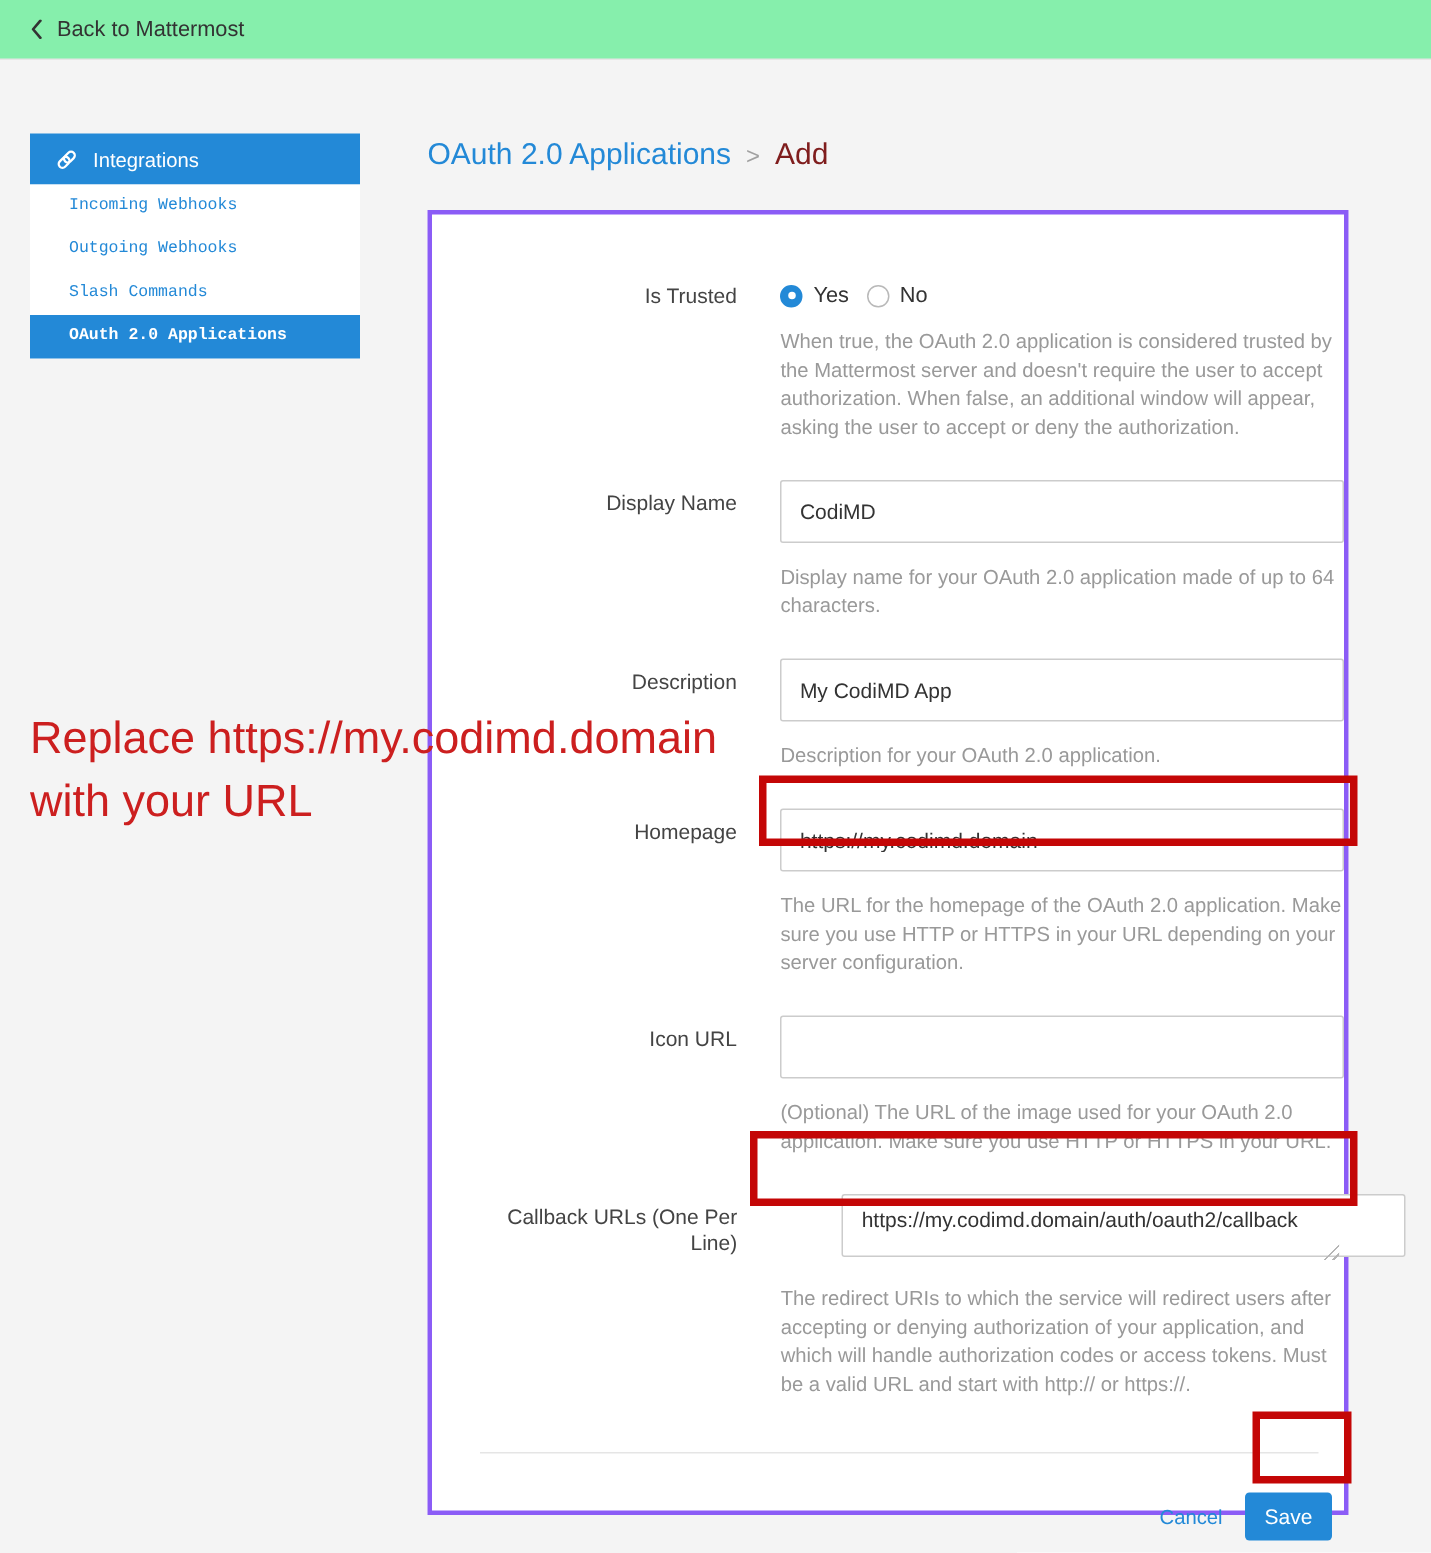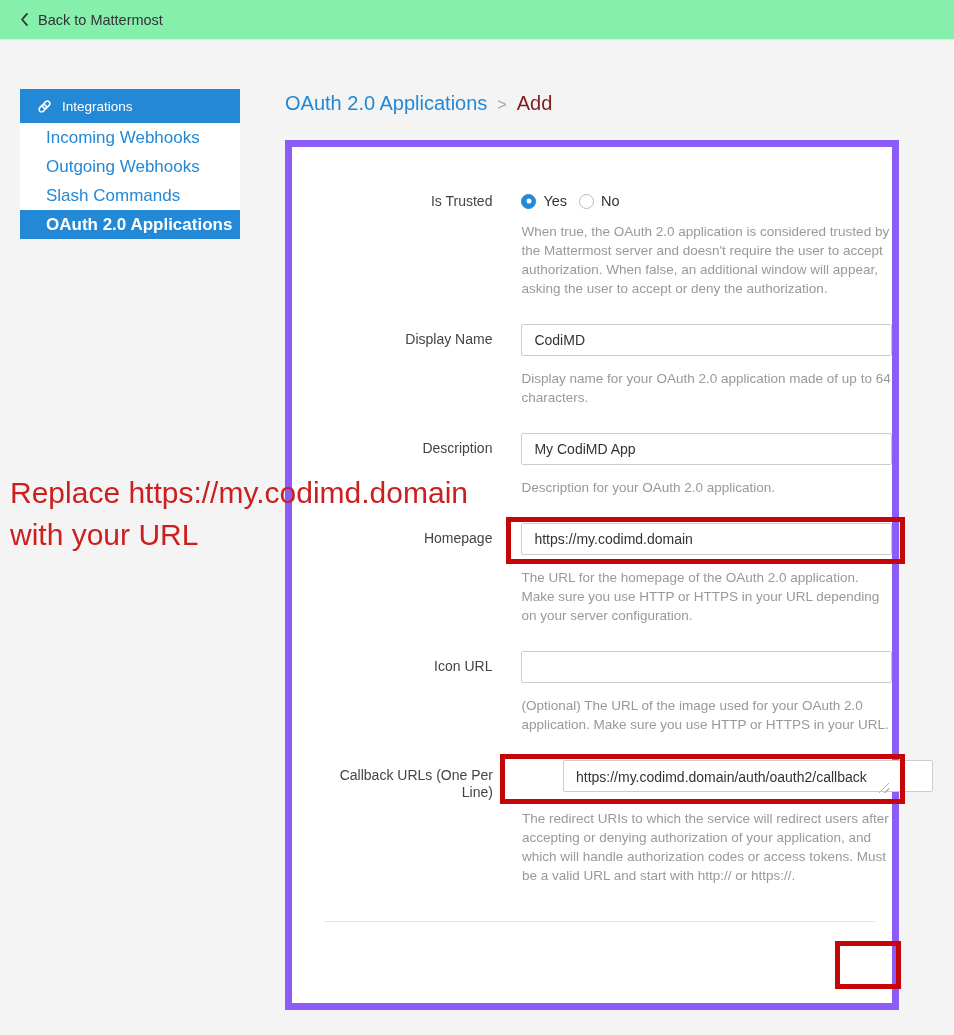--- a/index.html
+++ b/index.html
@@ -20,44 +20,44 @@
   .back-link { display:flex; align-items:center; gap:9px; color:#333; font-size:14.5px; font-weight:500; cursor:pointer; text-decoration:none; }
   
   .sidebar { position:absolute; left:20px; top:89px; width:220px; }
   .sb-header {
     background:#2389d7; color:#fff; height:34px; display:flex; align-items:center;
     gap:10px; padding-left:17px; font-size:13.5px;
   }
   .sb-items { background:#ffffff; }
   .sb-item {
     display:block; height:29px; line-height:29px; padding-left:26px;
-    color:#2389d7; font-size:17px; text-decoration:none; cursor:pointer;
+    color:#2389d7; font-size:11px; text-decoration:none; cursor:pointer;font-family:Liberation Mono, monospace;
   }
   .sb-item.active { background:#2389d7; color:#ffffff; font-weight:700; }
   
   .breadcrumb { position:absolute; left:285px; top:92px; font-size:20px; display:flex; align-items:center; gap:10px; }
   .bc-parent { color:#2389d7; text-decoration:none; cursor:pointer; }
   .bc-sep { color:#a0a0a0; font-size:16px; padding-top:2px; }
   .bc-current { color:#7f1d1d; }
   
   .card {
     position:absolute; left:285px; top:140px; width:614px; height:870px;
-    background:#ffffff; border:7px solid #8b5cf6; padding-top:44px;
+    background:#ffffff; border:3px solid #8b5cf6; padding-top:44px;
   }
   .row { display:flex; margin-bottom:26px; }
   .lbl {
     width:234px; padding-right:29px; text-align:right;
     font-size:14px; color:#444; padding-top:7px; line-height:17px;
   }
   .row.radios .lbl { padding-top:2px; }
   .lbl.narrow { padding-left:35px; }
   .ctl { width:379px; }
   .help { margin-top:13px; font-size:13.5px; line-height:19px; color:#999; }
   input[type=text], textarea {
-    width:100%; height:32px; border:1px solid #cccccc; border-radius:2px;
+    width:100%; height:42px; border:1px solid #cccccc; border-radius:2px;
     padding:0 12px; font-size:14px; color:#333;
     font-family:"Liberation Sans", sans-serif; background:#fff; outline:none;
   }
   textarea { resize:none; padding:7px 12px; line-height:18px; overflow:hidden; white-space:nowrap;margin-left:41px; }
   .ta-wrap { position:relative; }
   .resize-grip {
     position:absolute; right:3px; bottom:3px; width:11px; height:11px;
     background:repeating-linear-gradient(135deg,#b5b5b5 0 1px,transparent 1px 4px);
     clip-path:polygon(100% 0,100% 100%,0 100%);
     cursor:nwse-resize;
@@ -78,21 +78,21 @@
     gap:15px; padding-right:8px;
   }
   .cancel-link { color:#2389d7; font-size:13.5px; text-decoration:none; cursor:pointer; }
   .save-btn {
     background:#2389d7; color:#fff; border:none; border-radius:3px;
     font-size:14px; padding:8px 13px; cursor:pointer;
     font-family:"Liberation Sans", sans-serif;
   }
   
   .annotation-text {
-    position:absolute; left:10px; top:472px; color:#cc1f1f;
+    position:absolute; left:20px; top:472px; color:#cc1f1f;
     font-size:30px; line-height:42px; pointer-events:none;
   }
   .redbox { position:absolute; border:5px solid #c40606; pointer-events:none; }
   .redbox.homepage { left:506px; top:517px; width:399px; height:47px; }
   .redbox.callback { left:500px; top:754px; width:405px; height:50px; }
   .redbox.save     { left:835px; top:941px; width:66px;  height:48px; }
   .icon { display:inline-flex; align-items:center; }
 </style>
 </head>
 <body>
@@ -191,20 +191,24 @@
       <div class="ta-wrap">
         <textarea style="">https://my.codimd.domain/auth/oauth2/callback</textarea>
         <span class="resize-grip"></span>
       </div>
       <div class="help">The redirect URIs to which the service will redirect users after accepting or denying authorization of your application, and which will handle authorization codes or access tokens. Must be a valid URL and start with http:// or https://.</div>
     </div>
   </div>
 
   <div class="divider"></div>
 
+  <div class="actions">
+    <a class="cancel-link">Cancel</a>
+    <button class="save-btn">Save</button>
+  </div>
 </div>
 
 <div class="annotation-text">
   <div>Replace https://my.codimd.domain</div>
   <div>with your URL</div>
 </div>
 <div class="redbox homepage"></div>
 <div class="redbox callback"></div>
 <div class="redbox save"></div>
 

